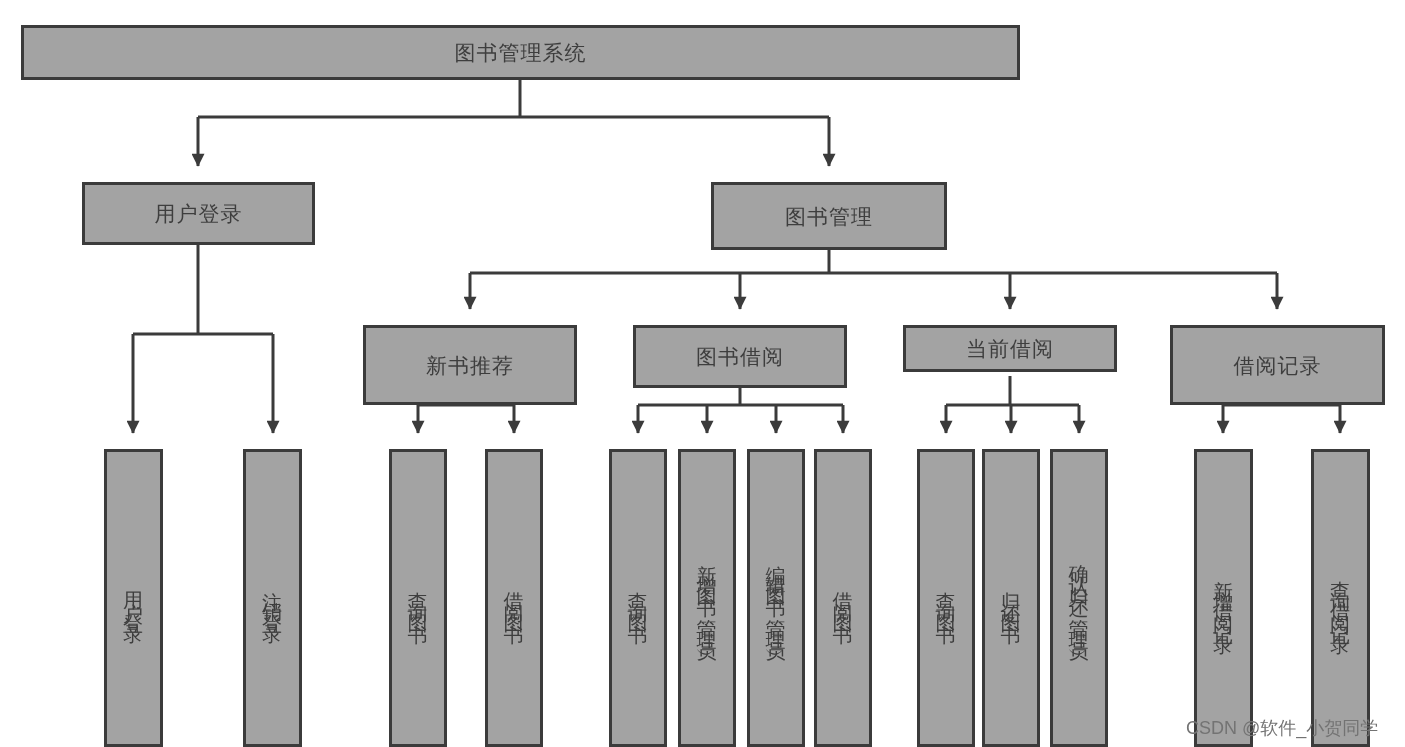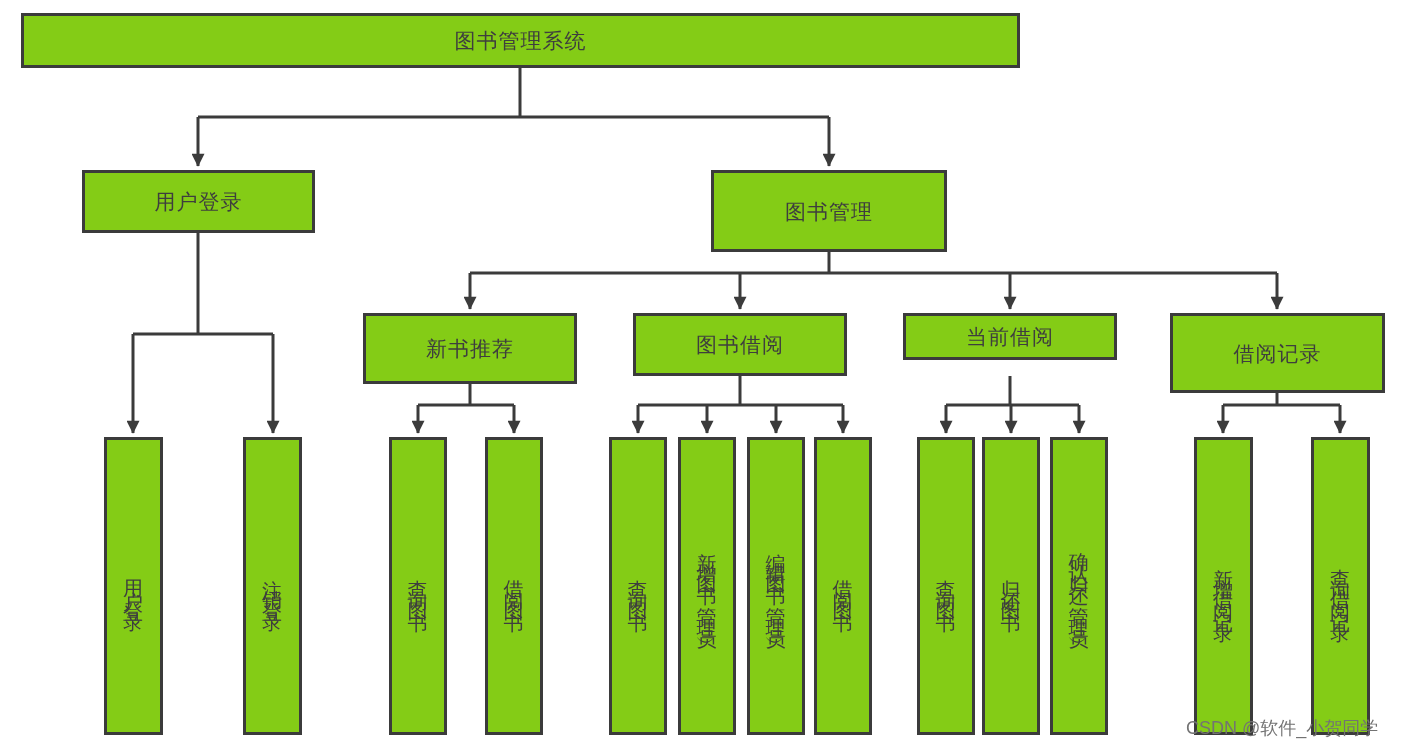--- a/index.html
+++ b/index.html
@@ -19,25 +19,26 @@
     position: absolute;
     left: 0;
     top: 0;
     width: 1405px;
     height: 747px;
   }
   .node {
     position: absolute;
     box-sizing: border-box;
     border: 3px solid #3b3b3b;
-    background: #84cc16;
+    background: #a3a3a3;
     display: flex;
     align-items: center;
     justify-content: center;
     color: #3e3e3e;
+    margin-top: 12px;
   }
   .node.h span {
     font-size: 21px;
     letter-spacing: 1px;
     line-height: 1;
     white-space: nowrap;
   }
   .node.v span {
     writing-mode: vertical-rl;
     text-orientation: mixed;
@@ -111,25 +112,25 @@
     </g>
   </svg>
 
   <div class="node h" style="left:21px; top:13px; width:999px; height:55px;">
     <span>图书管理系统</span>
   </div>
 
   <div class="node h" style="left:82px; top:170px; width:233px; height:63px;">
     <span>用户登录</span>
   </div>
-  <div class="node h" style="left:711px; top:170px; width:236px; height:82px;">
+  <div class="node h" style="left:711px; top:170px; width:236px; height:68px;">
     <span>图书管理</span>
   </div>
 
-  <div class="node h" style="left:363px; top:313px; width:214px; height:71px;">
+  <div class="node h" style="left:363px; top:313px; width:214px; height:80px;">
     <span>新书推荐</span>
   </div>
   <div class="node h" style="left:633px; top:313px; width:214px; height:63px;justify-content:center;">
     <span>图书借阅</span>
   </div>
   <div class="node h" style="left:903px; top:313px; width:214px; height:47px;">
     <span>当前借阅</span>
   </div>
   <div class="node h" style="left:1170px; top:313px; width:215px; height:80px;">
     <span>借阅记录</span>

